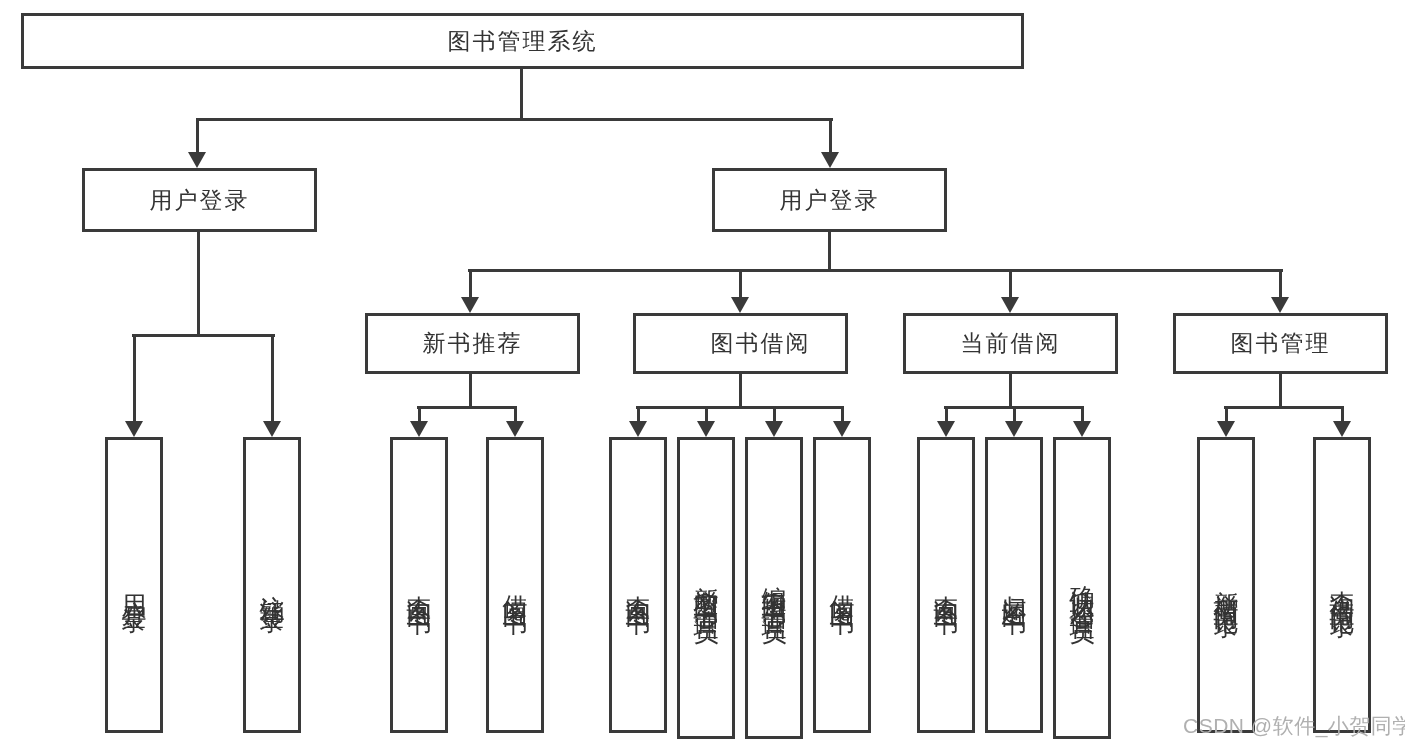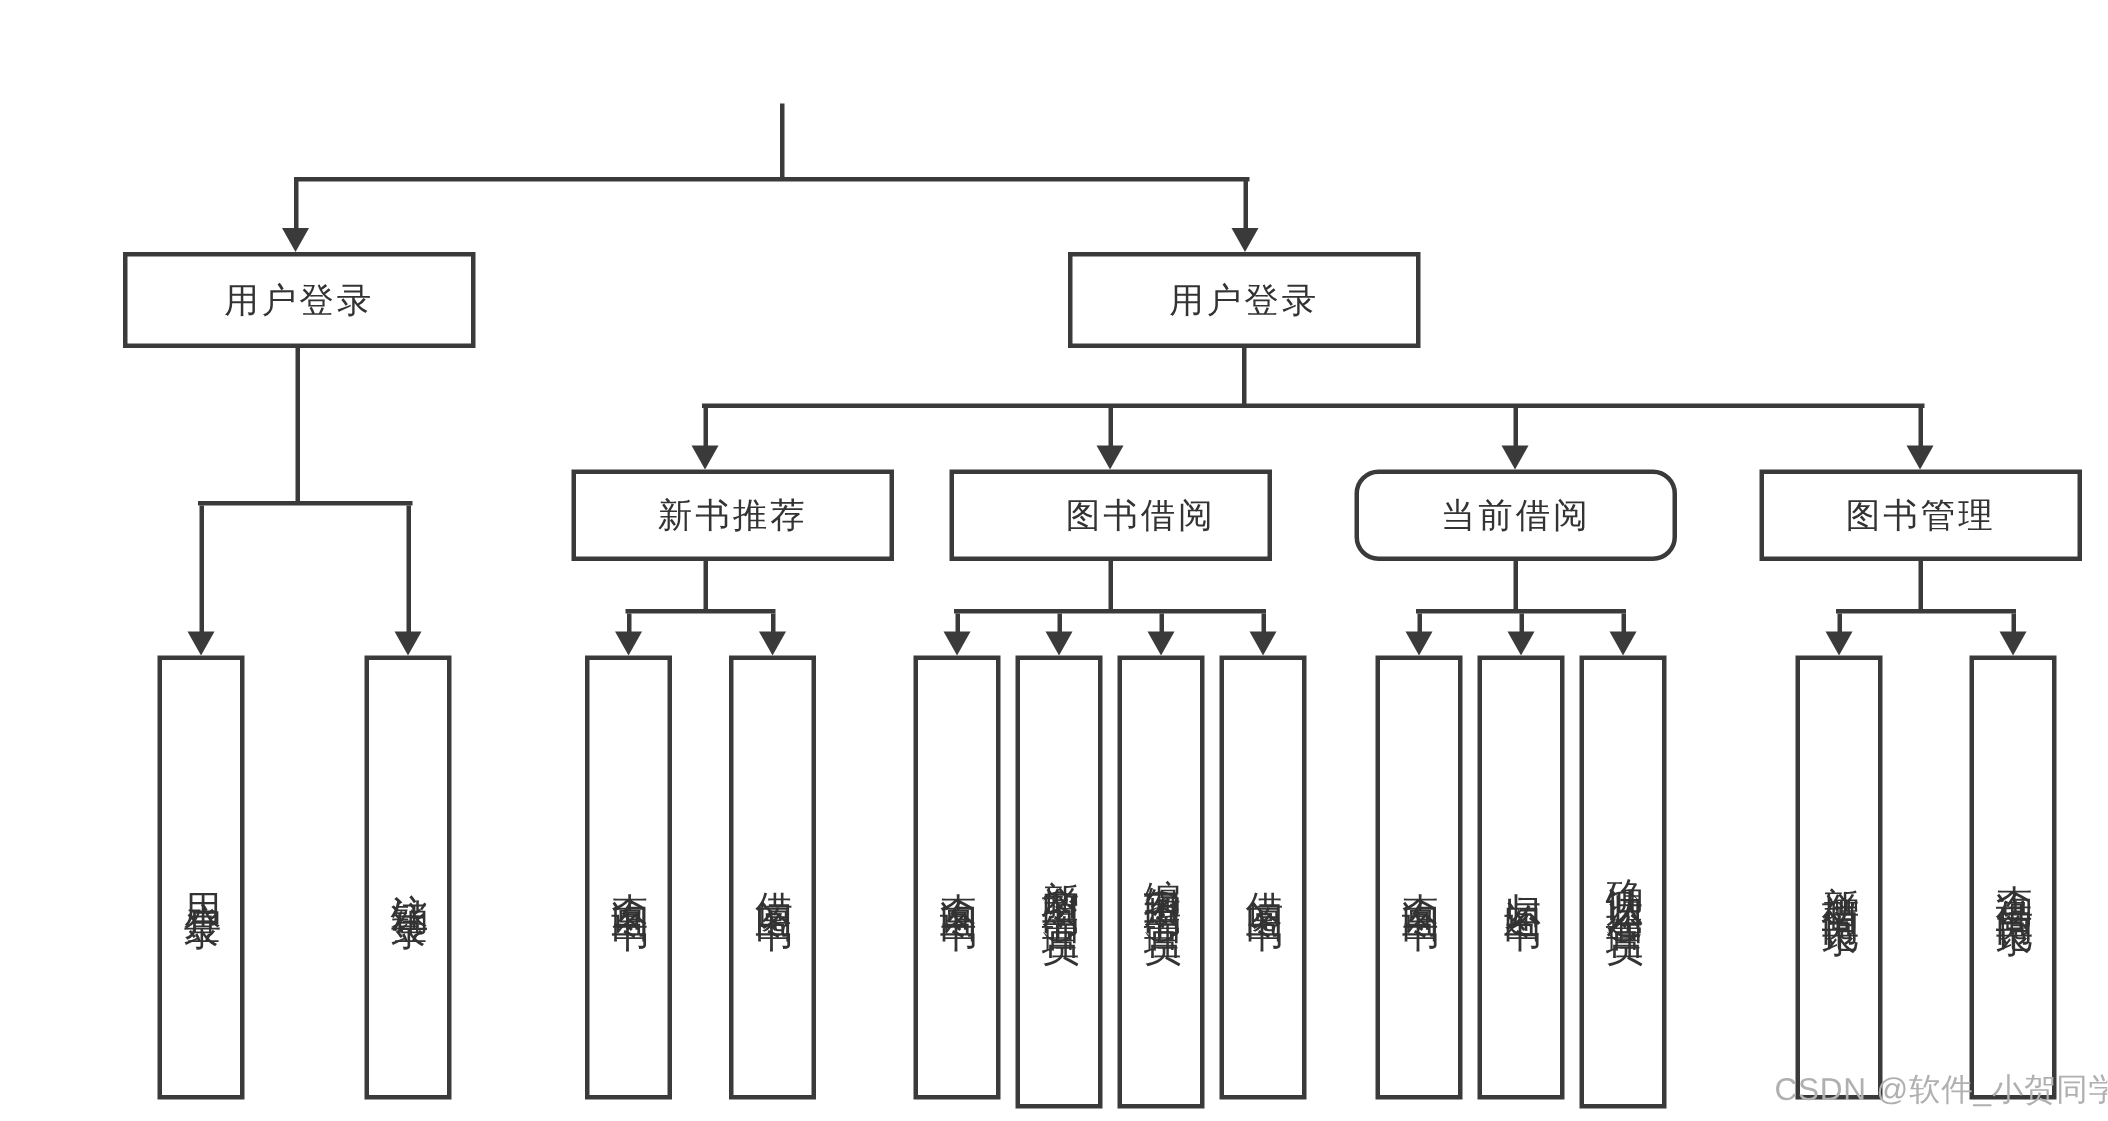--- a/index.html
+++ b/index.html
@@ -62,20 +62,23 @@
     letter-spacing: 0.5px;
     color: #b0b0b0;
     white-space: nowrap;
   }
 </style>
 </head>
 <body>
 
 <div id="stage">
 
+  <div class="box" style="left:21px; top:13px; width:1003px; height:56px;">
+    <span class="hlabel">图书管理系统</span>
+  </div>
 
   <div class="vline" style="left:520px; top:69px; width:3px; height:51px;"></div>
   <div class="hline" style="left:196px; top:118px; width:637px; height:3px;"></div>
   <div class="arrow" style="left:188px; top:120px; height:48px;">
       <div class="stem"></div>
       <div class="head"></div>
     </div>
   <div class="arrow" style="left:821px; top:120px; height:48px;">
       <div class="stem"></div>
       <div class="head"></div>
@@ -111,27 +114,27 @@
     </div>
   <div class="arrow" style="left:1001px; top:272px; height:41px;">
       <div class="stem"></div>
       <div class="head"></div>
     </div>
   <div class="arrow" style="left:1271px; top:272px; height:41px;">
       <div class="stem"></div>
       <div class="head"></div>
     </div>
 
-  <div class="box" style="left:381px; top:313px; width:215px; height:61px;">
+  <div class="box" style="left:365px; top:313px; width:215px; height:61px;">
     <span class="hlabel">新书推荐</span>
   </div>
   <div class="box" style="left:633px; top:313px; width:215px; height:61px;padding-left:40px;">
     <span class="hlabel">图书借阅</span>
   </div>
-  <div class="box" style="left:903px; top:313px; width:215px; height:61px;border-radius:16px;">
+  <div class="box" style="left:903px; top:313px; width:215px; height:61px;">
     <span class="hlabel">当前借阅</span>
   </div>
   <div class="box" style="left:1173px; top:313px; width:215px; height:61px;">
     <span class="hlabel">图书管理</span>
   </div>
 
   <div class="vline" style="left:469px; top:374px; width:3px; height:34px;"></div>
   <div class="hline" style="left:417px; top:406px; width:100px; height:3px;"></div>
   <div class="arrow" style="left:410px; top:409px; height:28px;">
       <div class="stem"></div>

